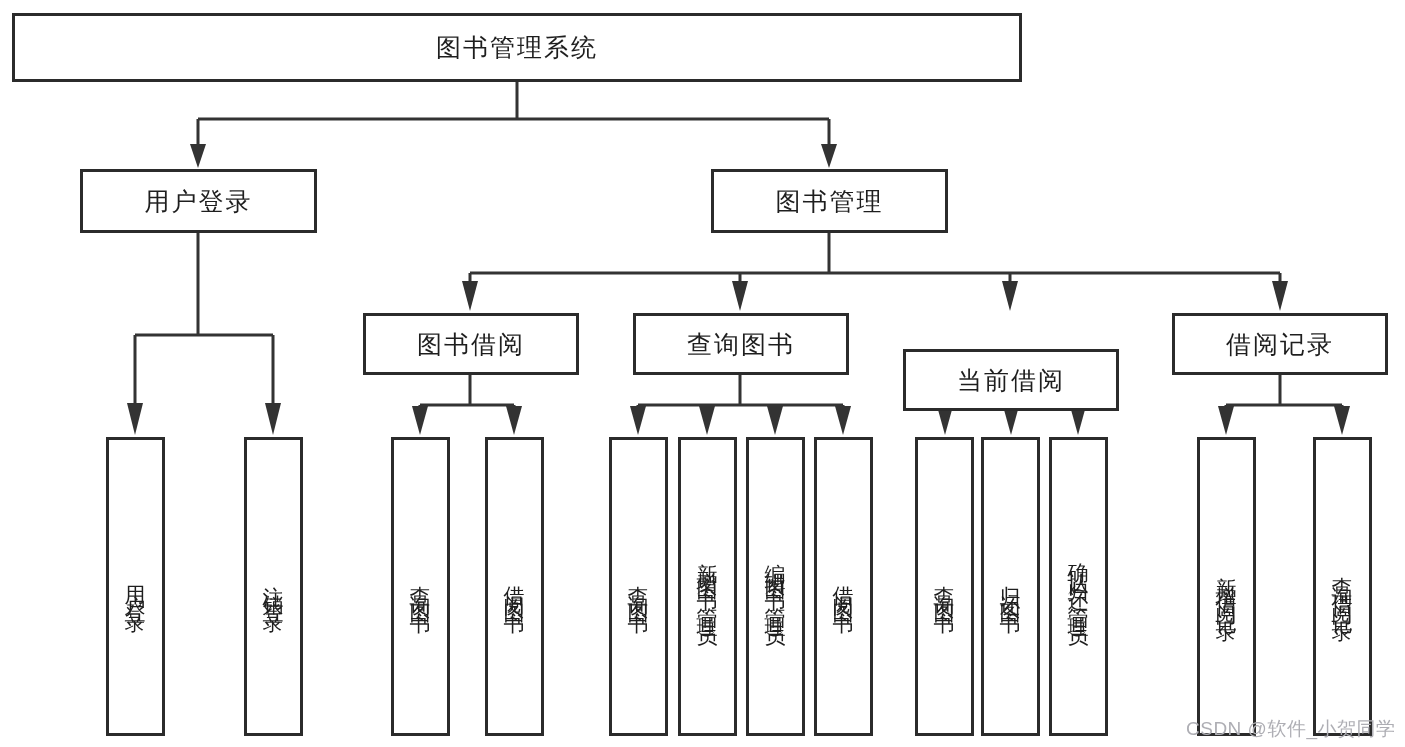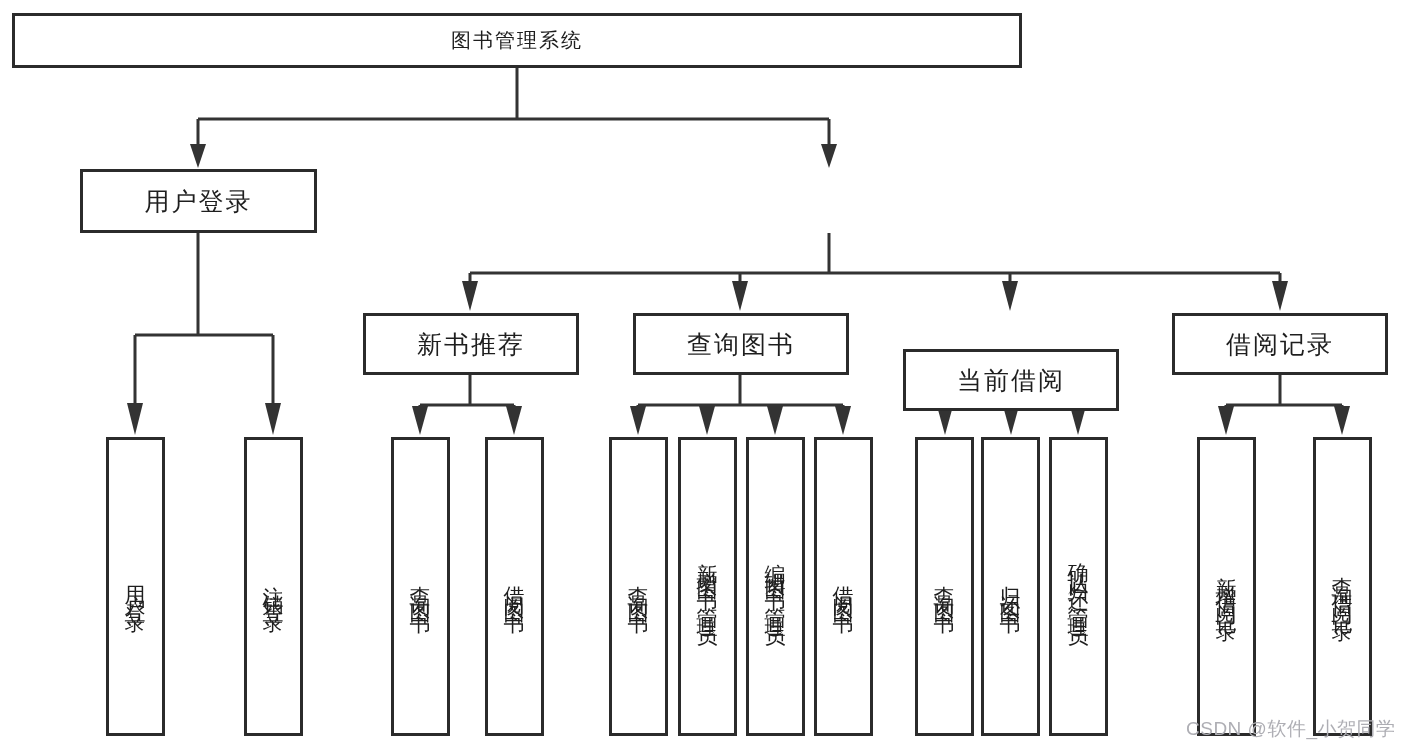--- a/index.html
+++ b/index.html
@@ -29,22 +29,22 @@
     position:absolute;
     background:var(--background);
     border:3px solid var(--box-border);
     display:flex;
     align-items:center;
     justify-content:center;
     color:var(--text);
     z-index:2;
   }
   .box-root{
-    left:12px;top:13px;width:1010px;height:55px;
-    font-size:20px;letter-spacing:2px;
+    left:12px;top:13px;width:1010px;height:69px;
+    font-size:25px;letter-spacing:2px;
   }
   .box-l2{
     width:237px;height:64px;top:169px;
     font-size:25px;letter-spacing:2px;
   }
   .box-l3{
     width:216px;height:62px;top:313px;
     font-size:25px;letter-spacing:2px;
   }
   .vbox{
@@ -117,23 +117,26 @@
     <polygon points="1334,406 1350,406 1342,435"></polygon>
   </svg>
 
   <div class="box box-root">
     <span>图书管理系统</span>
   </div>
 
   <div class="box box-l2" style="left:80px;">
     <span>用户登录</span>
   </div>
+  <div class="box box-l2" style="left:711px;">
+    <span>图书管理</span>
+  </div>
 
   <div class="box box-l3" style="left:363px;">
-    <span>新书推荐</span>
+    <span>图书借阅</span>
   </div>
   <div class="box box-l3" style="left:633px;">
     <span>查询图书</span>
   </div>
   <div class="box box-l3" style="left:903px;margin-top:36px;">
     <span>当前借阅</span>
   </div>
   <div class="box box-l3" style="left:1172px;">
     <span>借阅记录</span>
   </div>

